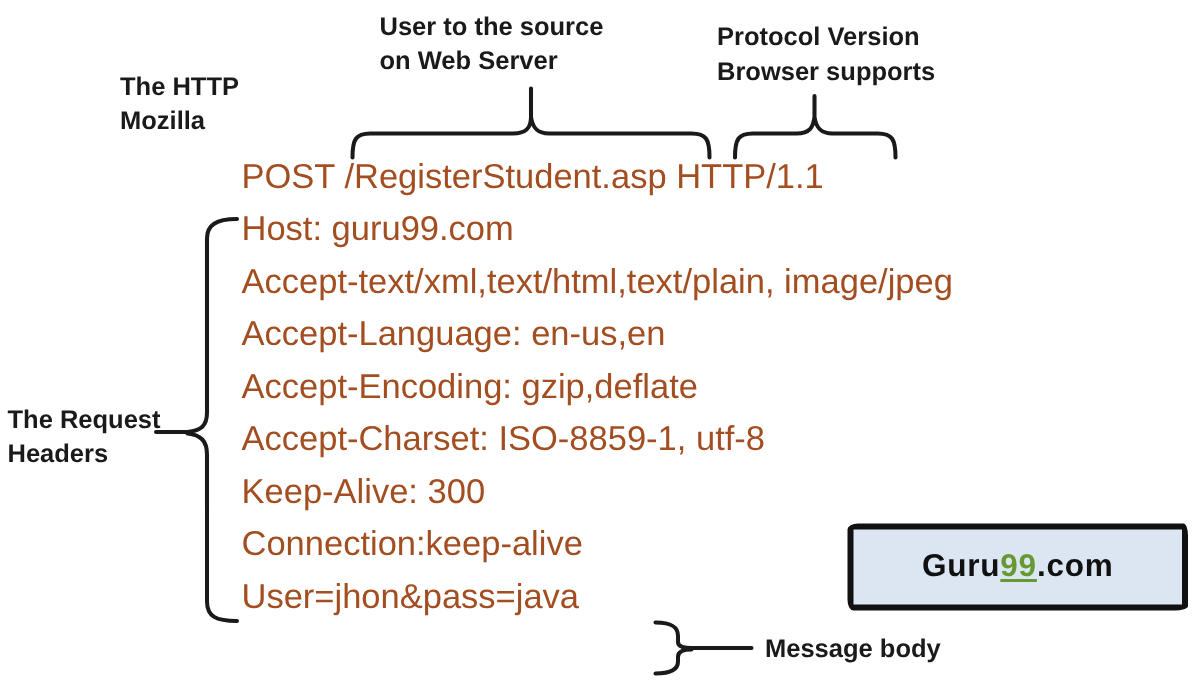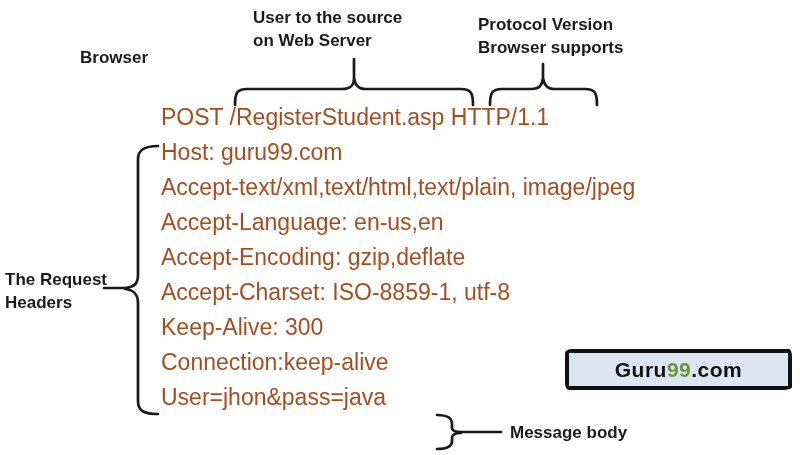--- a/index.html
+++ b/index.html
@@ -13,49 +13,50 @@
   .label{
     position:absolute;color:var(--label-text,#1a1a1a);
     font-weight:bold;font-size:17px;line-height:23px;white-space:nowrap;
   }
   .request-block{
     position:absolute;left:161px;top:100px;
     color:var(--request-text,#a34e21);
     font-size:23px;line-height:35px;white-space:nowrap;
   }
   .logo{
-    position:absolute;left:565px;top:349px;width:227px;height:41px;
+    position:absolute;left:565px;top:349px;width:227px;height:58px;
     background:var(--logo-bg,#dce6f2);
     border:4px solid #111;
     border-radius:7px 3px 9px 4px / 4px 8px 3px 7px;
     box-sizing:border-box;
     display:flex;align-items:center;justify-content:center;
     font-size:21px;font-weight:bold;color:var(--logo-text,#111);
     letter-spacing:0.5px;
   }
-  .logo .num{color:var(--logo-green,#669933);}
+  .logo .num{color:var(--logo-green,#669933);text-decoration:underline;}
 </style>
 </head>
 <body>
 
 <div class="canvas">
 
   <svg class="overlay" viewBox="0 0 800 455">
 
     <path class="brace" d="M235,105 C235,93 237,89 247,89 L342,89 C351,89 354,85 354,78 L354,59 M354,78 C355,85 358,89 366,89 L461,89 C471,89 473,93 473,105"></path>
 
     <path class="brace" d="M490,105 C490,93 492,89 502,89 L531,89 C540,89 542,85 543,78 L543,64 M543,78 C544,85 547,89 555,89 L585,89 C595,89 597,93 597,105"></path>
 
     <path class="brace" d="M158,146 C144,146 138,150 138,159 L138,275 C138,284 134,287 125,288 L104,288 M125,289 C134,290 138,294 138,303 L138,401 C138,411 144,414 158,414"></path>
 
     <path class="brace" d="M437,415 C448,415 452,418 452,424 L452,428 C452,431 455,432 461,432 L501,432 M461,433 C455,433 452,435 452,438 L452,441 C452,446 448,449 437,449"></path>
   </svg>
 
   <div class="label" style="left:80px;top:46px;">
-    <div>Browser</div>
+    <div>The HTTP</div>
+    <div>Mozilla</div>
   </div>
 
   <div class="label" style="left:253px;top:6px;">
     <div>User to the source</div>
     <div>on Web Server</div>
   </div>
 
   <div class="label" style="left:478px;top:13px;">
     <div>Protocol Version</div>
     <div>Browser supports</div>

